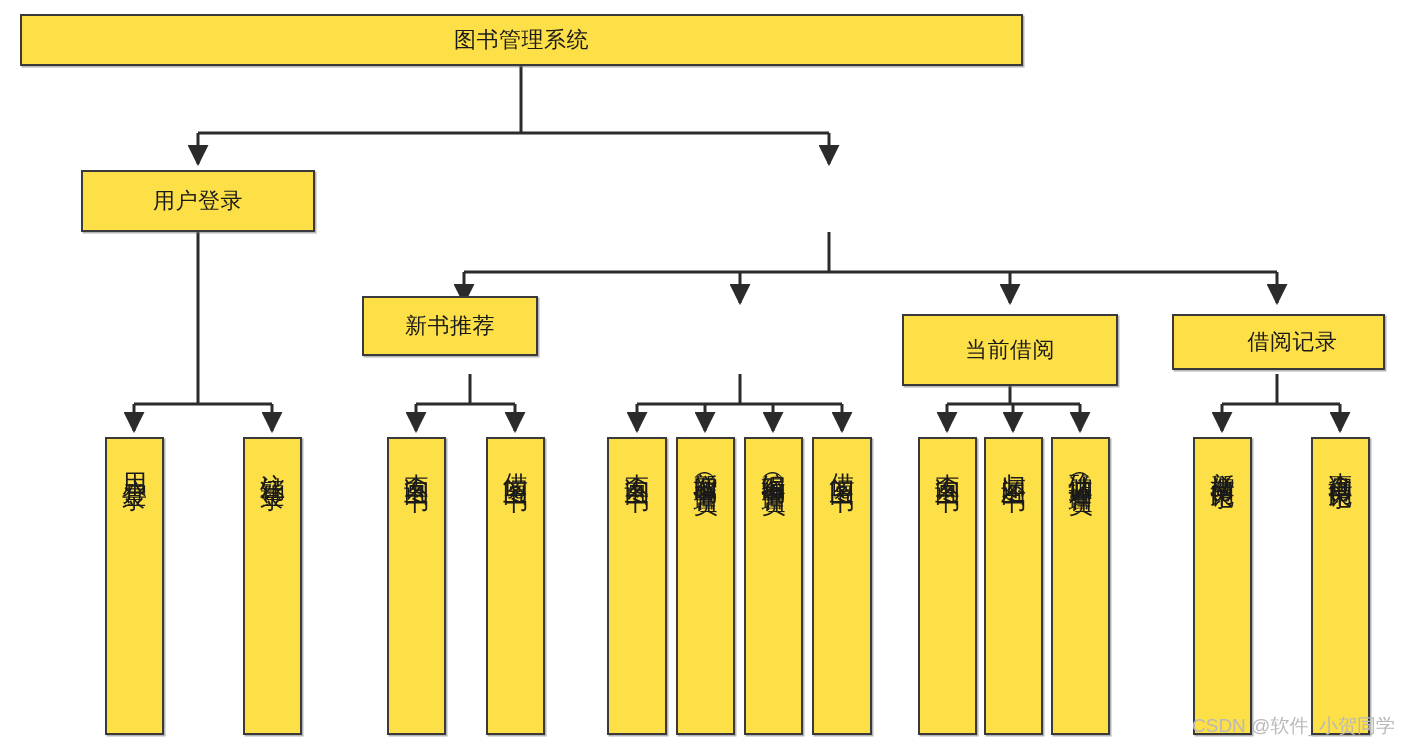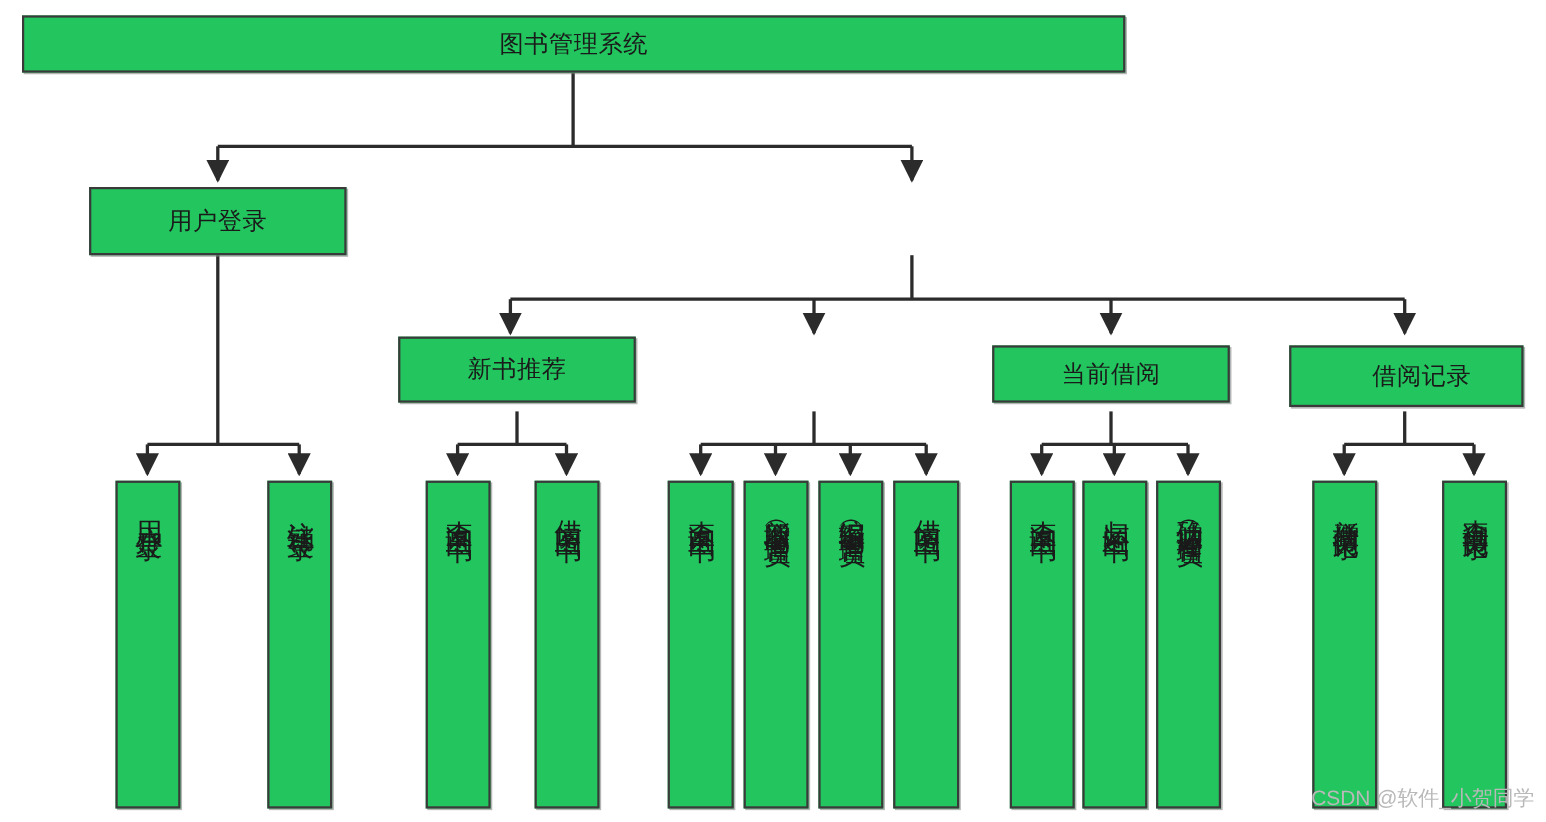--- a/index.html
+++ b/index.html
@@ -21,21 +21,21 @@
     position: absolute;
     left: 0;
     top: 0;
     width: 1405px;
     height: 747px;
     pointer-events: none;
   }
   .node {
     position: absolute;
     box-sizing: border-box;
-    background: #22c55e;
+    background: #fde047;
     border: 2px solid #3a3a3a;
     box-shadow: 1.5px 1.5px 0 0 rgba(120,120,120,0.55);
     display: flex;
     align-items: center;
     justify-content: center;
     color: #1a1a1a;
     z-index: 2;
   }
   .node .label {
     display: block;
@@ -128,24 +128,24 @@
   </svg>
 
   <div class="node horizontal" style="left:20px; top:14px; width:1003px; height:52px;">
     <span class="label">图书管理系统</span>
   </div>
 
   <div class="node horizontal" style="left:81px; top:170px; width:234px; height:62px;">
     <span class="label">用户登录</span>
   </div>
 
-  <div class="node horizontal" style="left:362px; top:306px; width:216px; height:60px;">
+  <div class="node horizontal" style="left:362px; top:296px; width:176px; height:60px;">
     <span class="label">新书推荐</span>
   </div>
-  <div class="node horizontal" style="left:902px; top:314px; width:216px; height:52px;">
+  <div class="node horizontal" style="left:902px; top:314px; width:216px; height:72px;">
     <span class="label">当前借阅</span>
   </div>
   <div class="node horizontal" style="left:1172px; top:314px; width:213px; height:56px;padding-left:28px;">
     <span class="label">借阅记录</span>
   </div>
 
   <div class="node vertical" style="left:105px; top:437px; width:59px; height:298px;">
     <span class="label">用户登录</span>
   </div>
   <div class="node vertical" style="left:243px; top:437px; width:59px; height:298px;">

